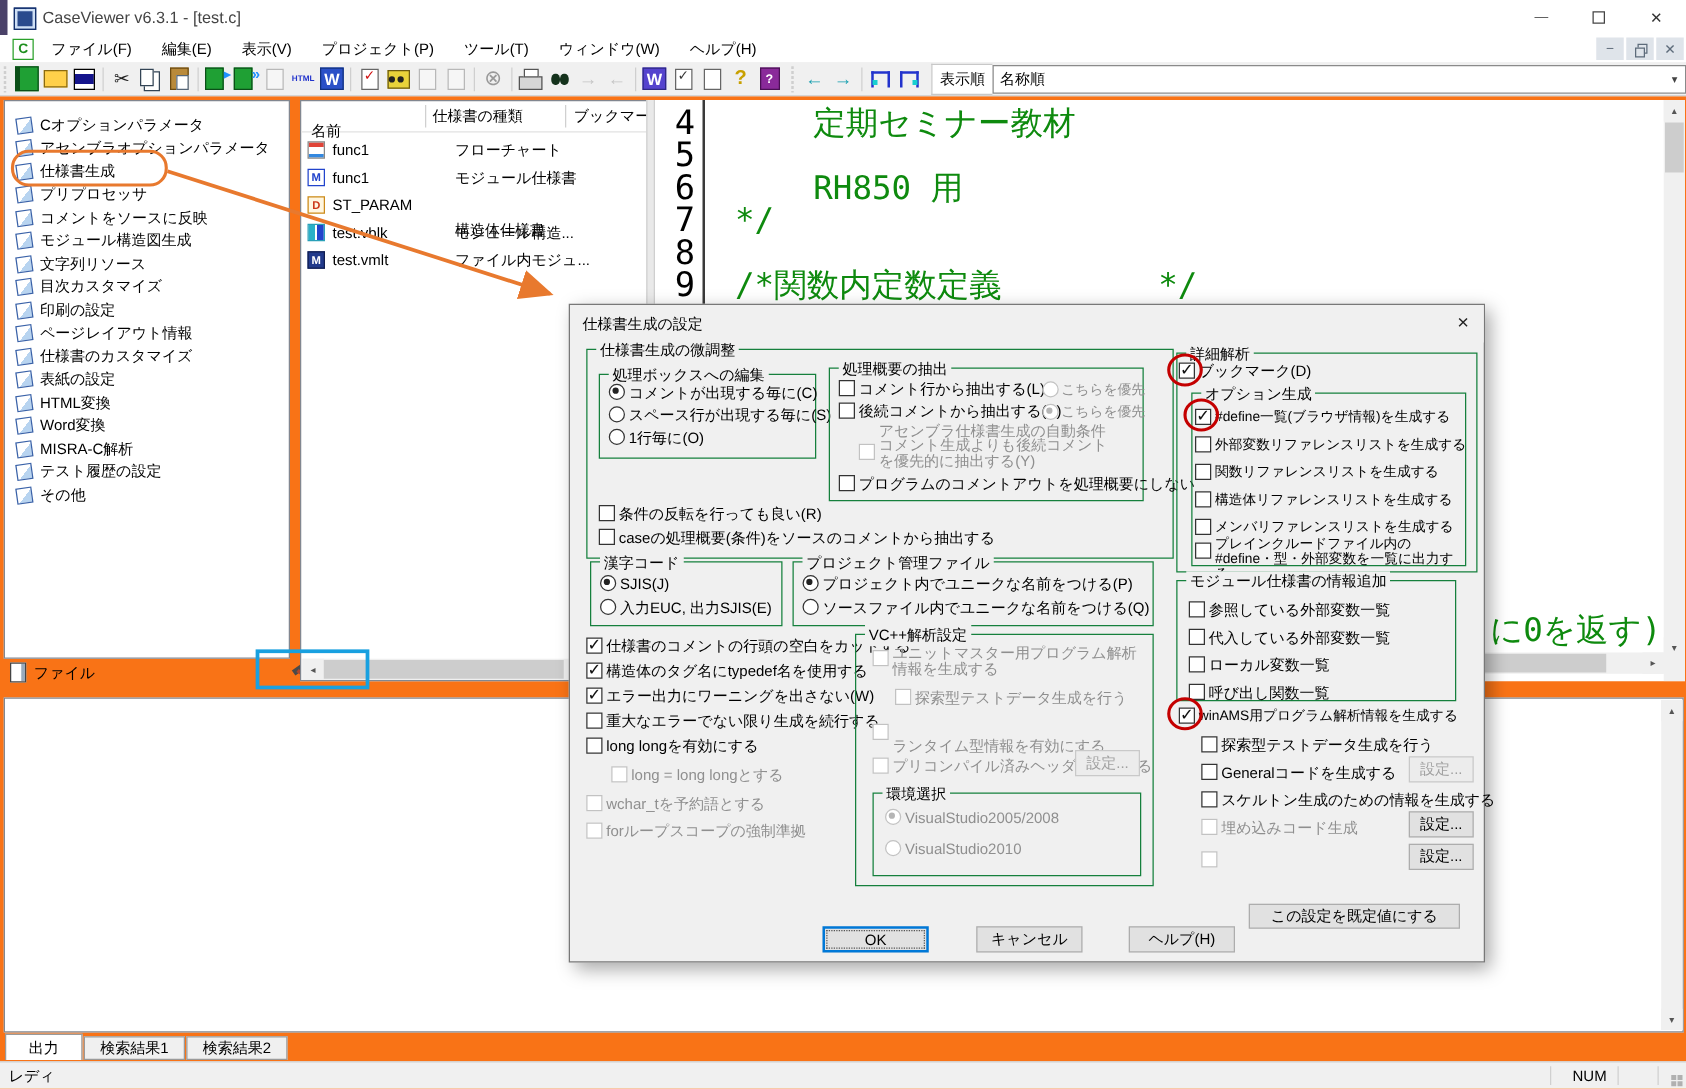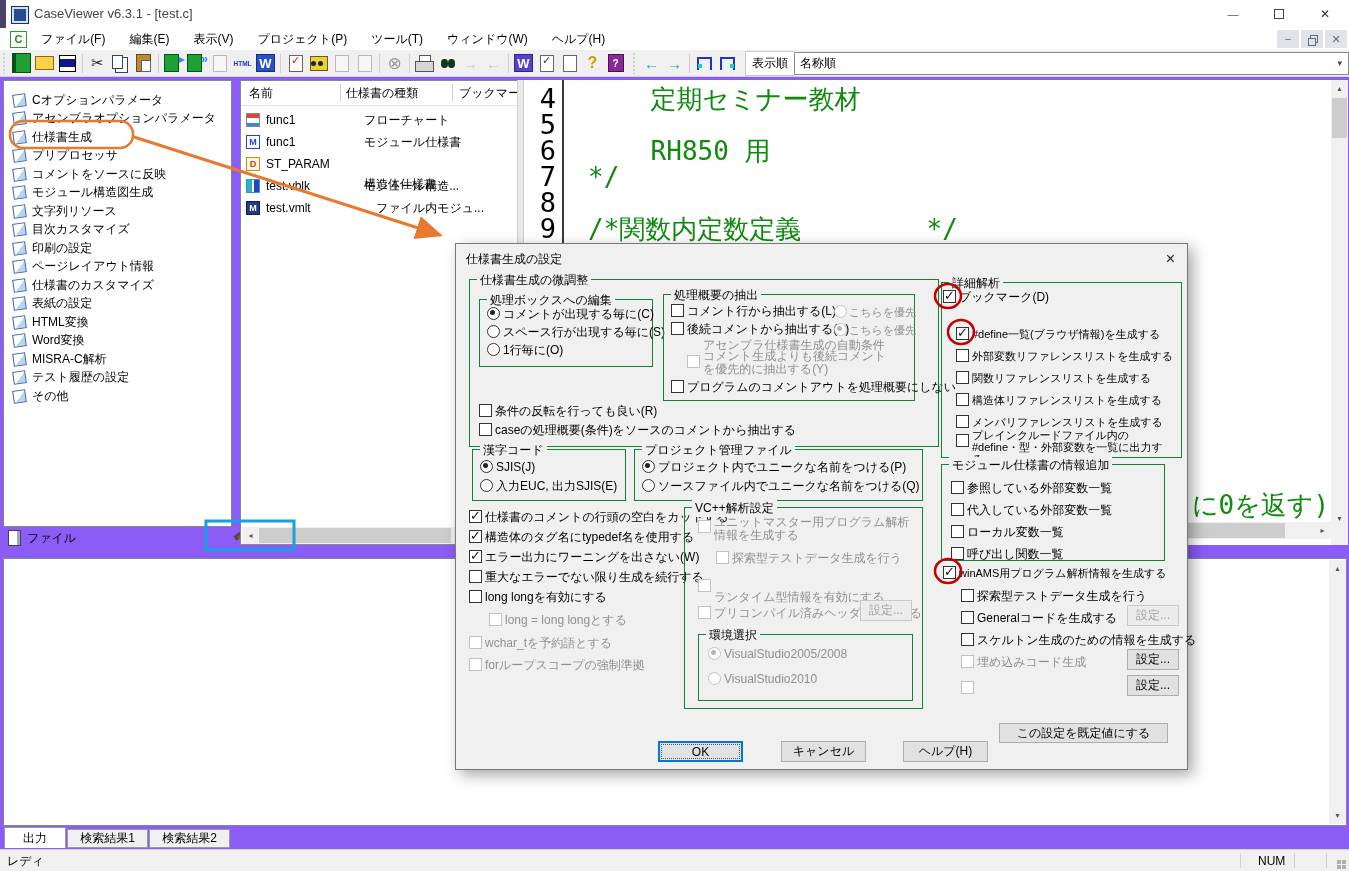--- a/index.html
+++ b/index.html
@@ -1,16 +1,16 @@
 <!DOCTYPE html>
 <html><head>
 <meta charset="utf-8">
 <style>
   html,body{margin:0;padding:0;background:#fff;}
-  #app{position:relative;width:1349px;height:871px;background:#8b5cf6;overflow:hidden;
+  #app{position:relative;width:1349px;height:871px;background:#f97316;overflow:hidden;
        font-family:"Liberation Sans","DejaVu Sans",sans-serif;font-size:12px;color:#000;}
   .abs{position:absolute;}
   .lb{position:absolute;white-space:nowrap;font-size:12px;line-height:14px;}
   .dt{color:#8f8f8f;}
   .wrap{white-space:normal;}
   
   .cb{position:absolute;width:13px;height:13px;background:#fff;border:1px solid #333;box-sizing:border-box;}
   .cb.on::after{content:"✓";position:absolute;left:0;top:-3px;font-size:13px;font-weight:bold;color:#111;}
   .cb.dis{border-color:#c2c2c2;}
   .rb{position:absolute;width:13px;height:13px;background:#fff;border:1px solid #333;border-radius:50%;box-sizing:border-box;}
@@ -251,21 +251,21 @@
     <span class="ftab-ic"></span>
     <span>ファイル</span>
   </div>
   <div class="abs" style="left:233px;top:526px;height:24px;display:flex;align-items:center;gap:8px;">
     <span class="hammer"></span>
     <span>設定</span>
   </div>
 
   <div class="panel" style="left:240px;top:80px;width:280px;height:465px;">
     <div class="abs" style="left:0;top:0;width:278px;height:24px;border-bottom:1px solid #e2e2e2;">
-      <span class="lb" style="left:8px;top:5px;text-align:right;">名前</span>
+      <span class="lb" style="left:8px;top:17px;text-align:right;">名前</span>
       <span class="lb" style="left:105px;top:5px;">仕様書の種類</span>
       <span class="lb" style="left:218px;top:5px;">ブックマーク</span>
       <span class="vline" style="left:99px;top:3px;height:18px;"></span>
       <span class="vline" style="left:211px;top:3px;height:18px;"></span>
     </div>
     <div class="abs" style="left:5px;top:28px;right:2px;">
       <div class="flrow">
         <span class="fl fl-flow"></span>
         <span style="width:80px;">func1</span>
         <span style="margin-left:12px;">フローチャート</span>
@@ -281,21 +281,21 @@
         <span style="margin-left:12px;margin-top:40px;">構造体仕様書</span>
       </div>
       <div class="flrow">
         <span class="fl fl-vblk"></span>
         <span style="width:80px;">test.vblk</span>
         <span style="margin-left:12px;">モジュール構造...</span>
       </div>
       <div class="flrow">
         <span class="fl fl-vmlt">M</span>
         <span style="width:80px;">test.vmlt</span>
-        <span style="margin-left:24px;">ファイル内モジュ...</span>
+        <span style="margin-left:12px;">ファイル内モジュ...</span>
       </div>
     </div>
 
     <div class="sct" style="left:1px;top:446px;width:276px;height:17px;">
       <span class="sar" style="left:0;top:0;">◂</span>
       <span class="sth" style="left:17px;top:1px;width:192px;height:15px;"></span>
     </div>
   </div>
 
   <div class="abs" style="left:517px;top:80px;width:7px;height:465px;background:#e9e9e9;border-left:1px solid #cfcfcf;border-right:1px solid #cfcfcf;box-sizing:border-box;"></div>
@@ -447,20 +447,23 @@
     <span class="rb dis on" style="left:252px;top:403px;"></span>
     <span class="lb dt" style="left:268px;top:403px;">VisualStudio2005/2008</span>
     <span class="rb dis" style="left:252px;top:428px;"></span>
     <span class="lb dt" style="left:268px;top:428px;">VisualStudio2010</span>
 
     <div class="grp" style="left:485px;top:38px;width:239px;height:174px;">
       <span class="gt">詳細解析</span>
     </div>
     <span class="cb on" style="left:487px;top:46px;"></span>
     <span class="lb" style="left:503px;top:46px;">ブックマーク(D)</span>
+    <div class="grp" style="left:497px;top:70px;width:218px;height:137px;">
+      <span class="gt">オプション生成</span>
+    </div>
     <span class="cb on" style="left:500px;top:83px;"></span>
     <span class="lb" style="left:516px;top:83px;font-size:11px;">#define一覧(ブラウザ情報)を生成する</span>
     <span class="cb" style="left:500px;top:105px;"></span>
     <span class="lb" style="left:516px;top:105px;font-size:11px;">外部変数リファレンスリストを生成する</span>
     <span class="cb" style="left:500px;top:127px;"></span>
     <span class="lb" style="left:516px;top:127px;font-size:11px;">関数リファレンスリストを生成する</span>
     <span class="cb" style="left:500px;top:149px;"></span>
     <span class="lb" style="left:516px;top:149px;font-size:11px;">構造体リファレンスリストを生成する</span>
     <span class="cb" style="left:500px;top:171px;"></span>
     <span class="lb" style="left:516px;top:171px;font-size:11px;">メンバリファレンスリストを生成する</span>

